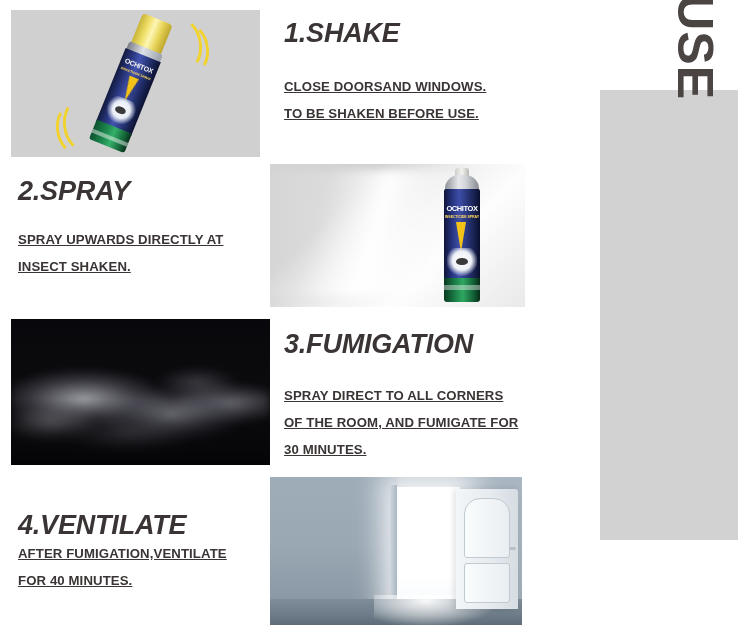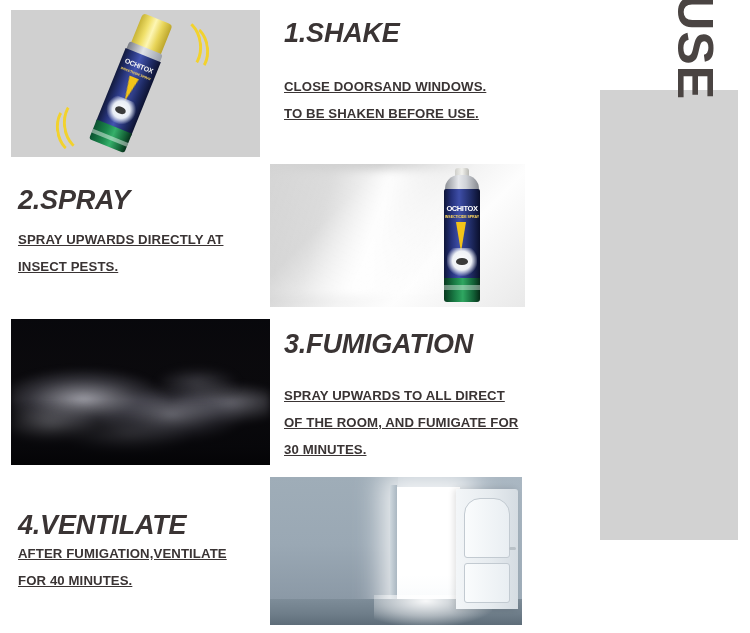--- a/index.html
+++ b/index.html
@@ -317,24 +317,24 @@
       <div class="base-stripe"></div>
     </div>
   </div>
 
   <div class="abs step-title" style="left:284px; top:20px;">1.SHAKE</div>
   <div class="abs step-body" style="left:284px; top:73px;">
     <div>CLOSE DOORSAND WINDOWS.</div>
     <div>TO BE SHAKEN BEFORE USE.</div>
   </div>
 
-  <div class="abs step-title" style="left:18px; top:187px;">2.SPRAY</div>
+  <div class="abs step-title" style="left:18px; top:178px;">2.SPRAY</div>
   <div class="abs step-body" style="left:18px; top:226px;">
     <div>SPRAY UPWARDS DIRECTLY AT</div>
-    <div>INSECT PESTS.</div>
+    <div>INSECT SHAKEN.</div>
   </div>
 
   <div class="abs img-spray">
     <div class="spray-cone"></div>
     <div class="can2">
       <div class="nozzle"></div>
       <div class="dome"></div>
       <div class="body"></div>
       <div class="brand">OCHITOX</div>
       <div class="sub">INSECTICIDE SPRAY</div>
@@ -347,21 +347,21 @@
   </div>
 
   <div class="abs img-smoke">
     <div class="smoke-l1"></div>
     <div class="smoke-l2"></div>
     <div class="smoke-dark"></div>
   </div>
 
   <div class="abs step-title" style="left:284px; top:331px;text-align:right;">3.FUMIGATION</div>
   <div class="abs step-body" style="left:284px; top:382px;">
-    <div>SPRAY UPWARDS TO ALL DIRECT</div>
+    <div>SPRAY DIRECT TO ALL CORNERS</div>
     <div>OF THE ROOM, AND FUMIGATE FOR</div>
     <div>30 MINUTES.</div>
   </div>
 
   <div class="abs step-title" style="left:18px; top:488px;margin-top:24px;">4.VENTILATE</div>
   <div class="abs step-body" style="left:18px; top:540px;">
     <div>AFTER FUMIGATION,VENTILATE</div>
     <div>FOR 40 MINUTES.</div>
   </div>
 

